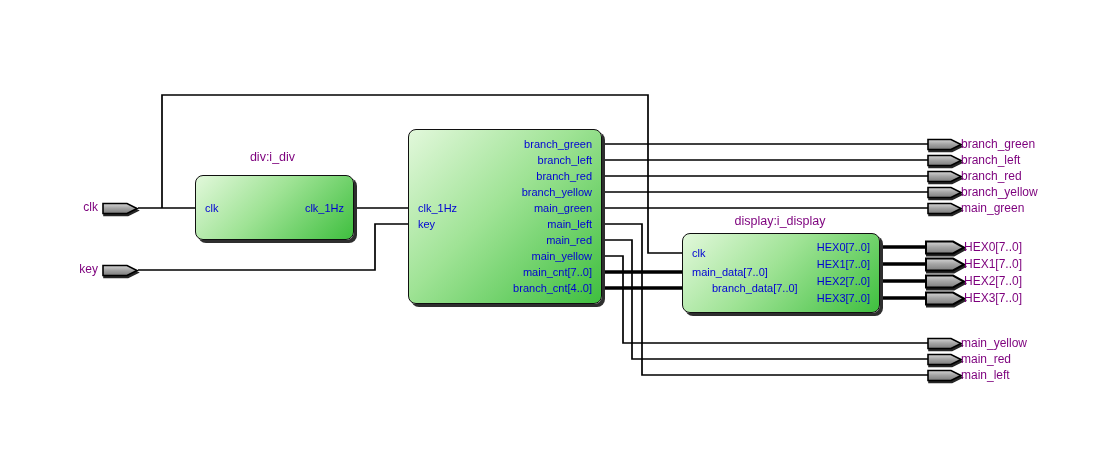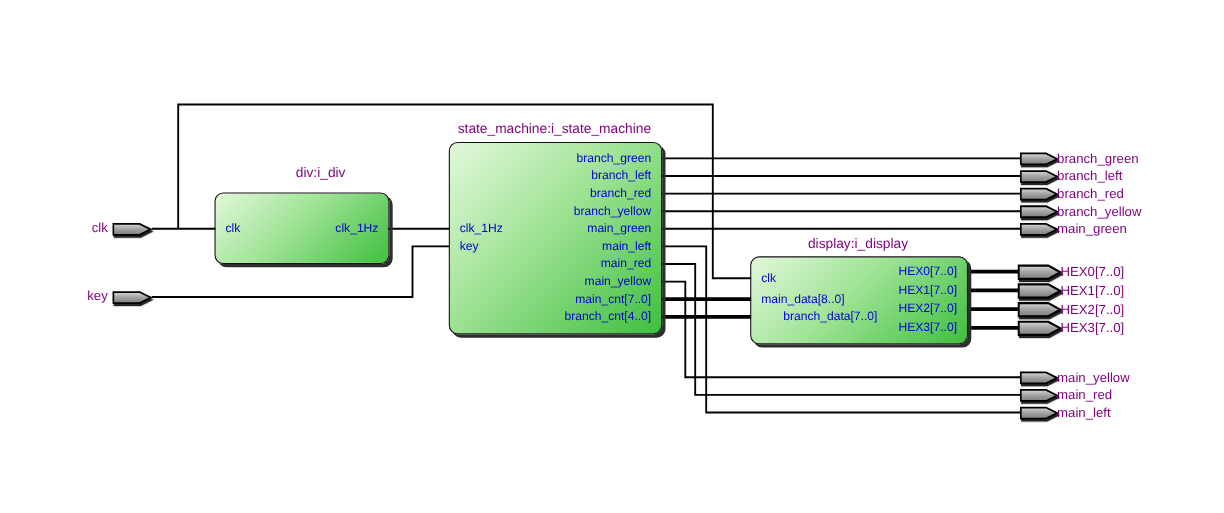--- a/index.html
+++ b/index.html
@@ -74,47 +74,46 @@
     </svg>
   </div>
 
   <div class="pin-label in" style="left:56px;top:262px;width:42px;">key</div>
   <div class="pin" style="left:102px;top:264px;">
     <svg width="37" height="13" viewBox="0 0 37 13">
       <polygon points="1,1.5 25,1.5 35,6.5 25,11.5 1,11.5" fill="url(#pinGrad)" stroke="#000" stroke-width="1.6"></polygon>
     </svg>
   </div>
 
-  <div class="block-title" style="left:213px;top:150px;width:157px;">div:i_div</div>
+  <div class="block-title" style="left:194px;top:150px;width:157px;">div:i_div</div>
   <div class="block" style="left:195px;top:175px;width:157px;height:63px;">
     <div class="port l" style="top:25px;">clk</div>
     <div class="port r" style="top:25px;">clk_1Hz</div>
   </div>
 
-  <div class="block-title" style="left:408px;top:110px;width:192px;">state_machine:i_state_machine</div>
   <div class="block" style="left:408px;top:129px;width:192px;height:173px;">
     <div class="port l" style="top:71px;">clk_1Hz</div>
     <div class="port l" style="top:87px;">key</div>
 
     <div class="port r" style="top:7px;">branch_green</div>
     <div class="port r" style="top:23px;">branch_left</div>
     <div class="port r" style="top:39px;">branch_red</div>
     <div class="port r" style="top:55px;">branch_yellow</div>
     <div class="port r" style="top:71px;">main_green</div>
     <div class="port r" style="top:87px;">main_left</div>
     <div class="port r" style="top:103px;">main_red</div>
     <div class="port r" style="top:119px;">main_yellow</div>
     <div class="port r" style="top:135px;">main_cnt[7..0]</div>
     <div class="port r" style="top:151px;">branch_cnt[4..0]</div>
   </div>
 
   <div class="block-title" style="left:682px;top:214px;width:196px;">display:i_display</div>
   <div class="block" style="left:682px;top:233px;width:196px;height:78px;">
     <div class="port l" style="top:12px;">clk</div>
-    <div class="port l" style="top:31px;">main_data[8..0]</div>
+    <div class="port l" style="top:31px;">main_data[7..0]</div>
     <div class="port l" style="top:47px;margin-left:20px;">branch_data[7..0]</div>
 
     <div class="port r" style="top:6px;">HEX0[7..0]</div>
     <div class="port r" style="top:23px;">HEX1[7..0]</div>
     <div class="port r" style="top:40px;">HEX2[7..0]</div>
     <div class="port r" style="top:57px;">HEX3[7..0]</div>
   </div>
 
   <div class="pin" style="left:927px;top:138px;">
     <svg width="36" height="13" viewBox="0 0 36 13">

